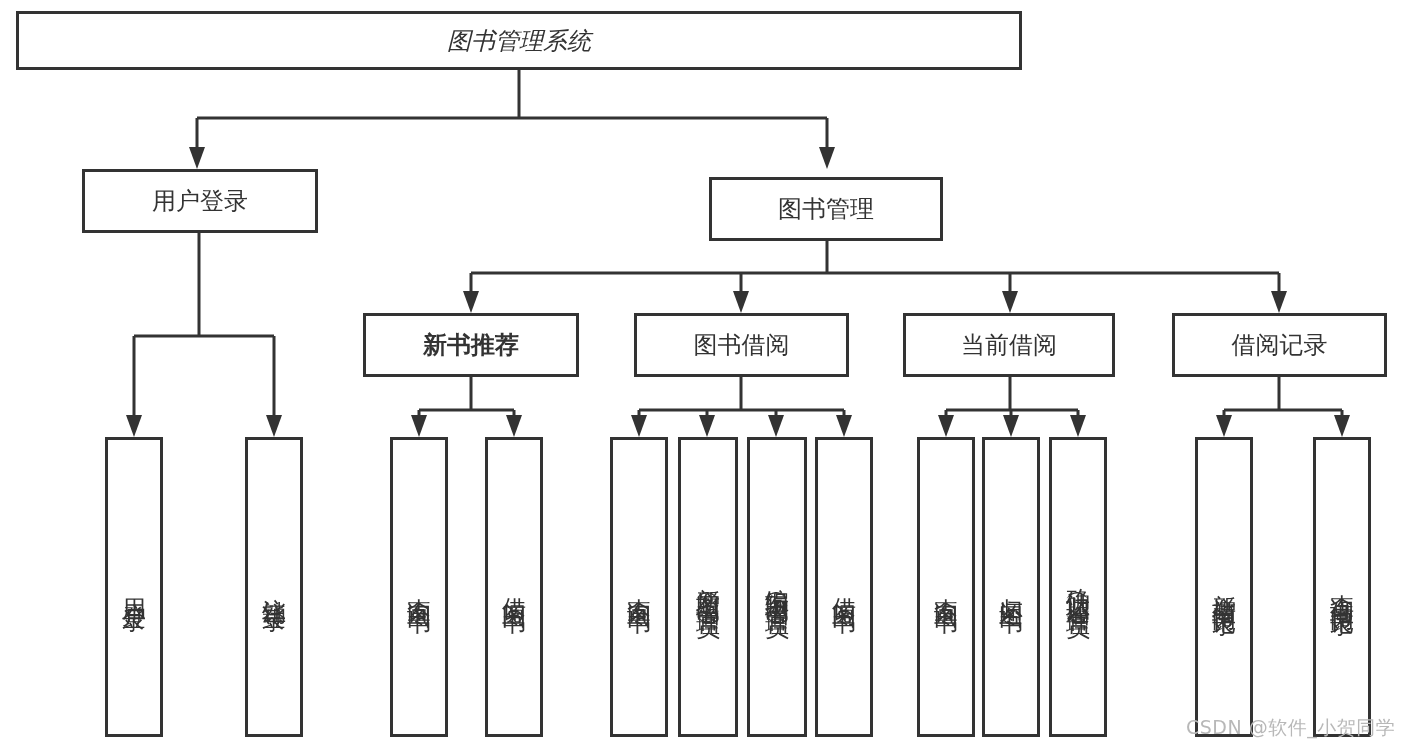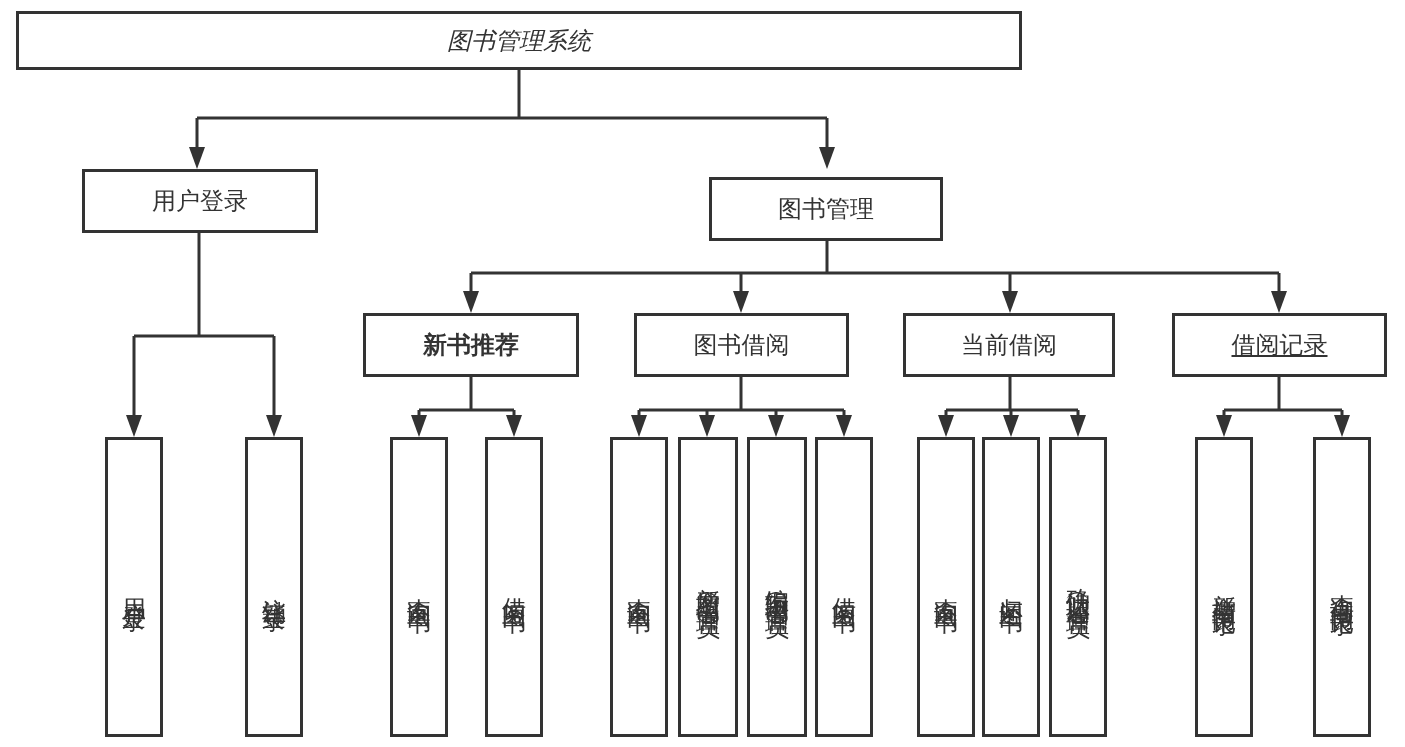--- a/index.html
+++ b/index.html
@@ -17,21 +17,21 @@
          letter-spacing:4px;line-height:1;white-space:nowrap;}
   
   #n-root{left:16px;top:11px;width:1006px;height:59px;font-style:italic;}
   
   #n-login{left:82px;top:169px;width:236px;height:64px;}
   #n-mgmt{left:709px;top:169px;width:234px;height:64px;margin-top:8px;}
   
   #n-rec{left:363px;top:313px;width:216px;height:64px;font-weight:bold;}
   #n-borrow{left:634px;top:313px;width:215px;height:64px;}
   #n-current{left:903px;top:313px;width:212px;height:64px;}
-  #n-records{left:1172px;top:313px;width:215px;height:64px;text-decoration:underline;}
+  #n-records{left:1172px;top:313px;width:215px;height:64px;}
   
   #l1{left:105px;}  #l2{left:245px;}
   #l3{left:390px;}  #l4{left:485px;}
   #l5{left:610px;}  #l6{left:678px;width:60px;} #l7{left:747px;width:60px;} #l8{left:815px;}
   #l9{left:917px;}  #l10{left:982px;} #l11{left:1049px;}
   #l12{left:1195px;} #l13{left:1313px;}
   .watermark{position:absolute;left:1186px;top:715px;z-index:6;font-size:19px;
              color:#b8b8b8;letter-spacing:0.5px;white-space:nowrap;}
 </style>
 </head>
@@ -133,14 +133,15 @@
     <span class="vtext">确认归还（管理员）</span>
   </div>
 
   <div class="vnode" id="l12">
     <span class="vtext">新增借阅记录</span>
   </div>
   <div class="vnode" id="l13">
     <span class="vtext">查询借阅记录</span>
   </div>
 
+  <div class="watermark">CSDN @软件_小贺同学</div>
 
 </div>
 
 </body></html>

